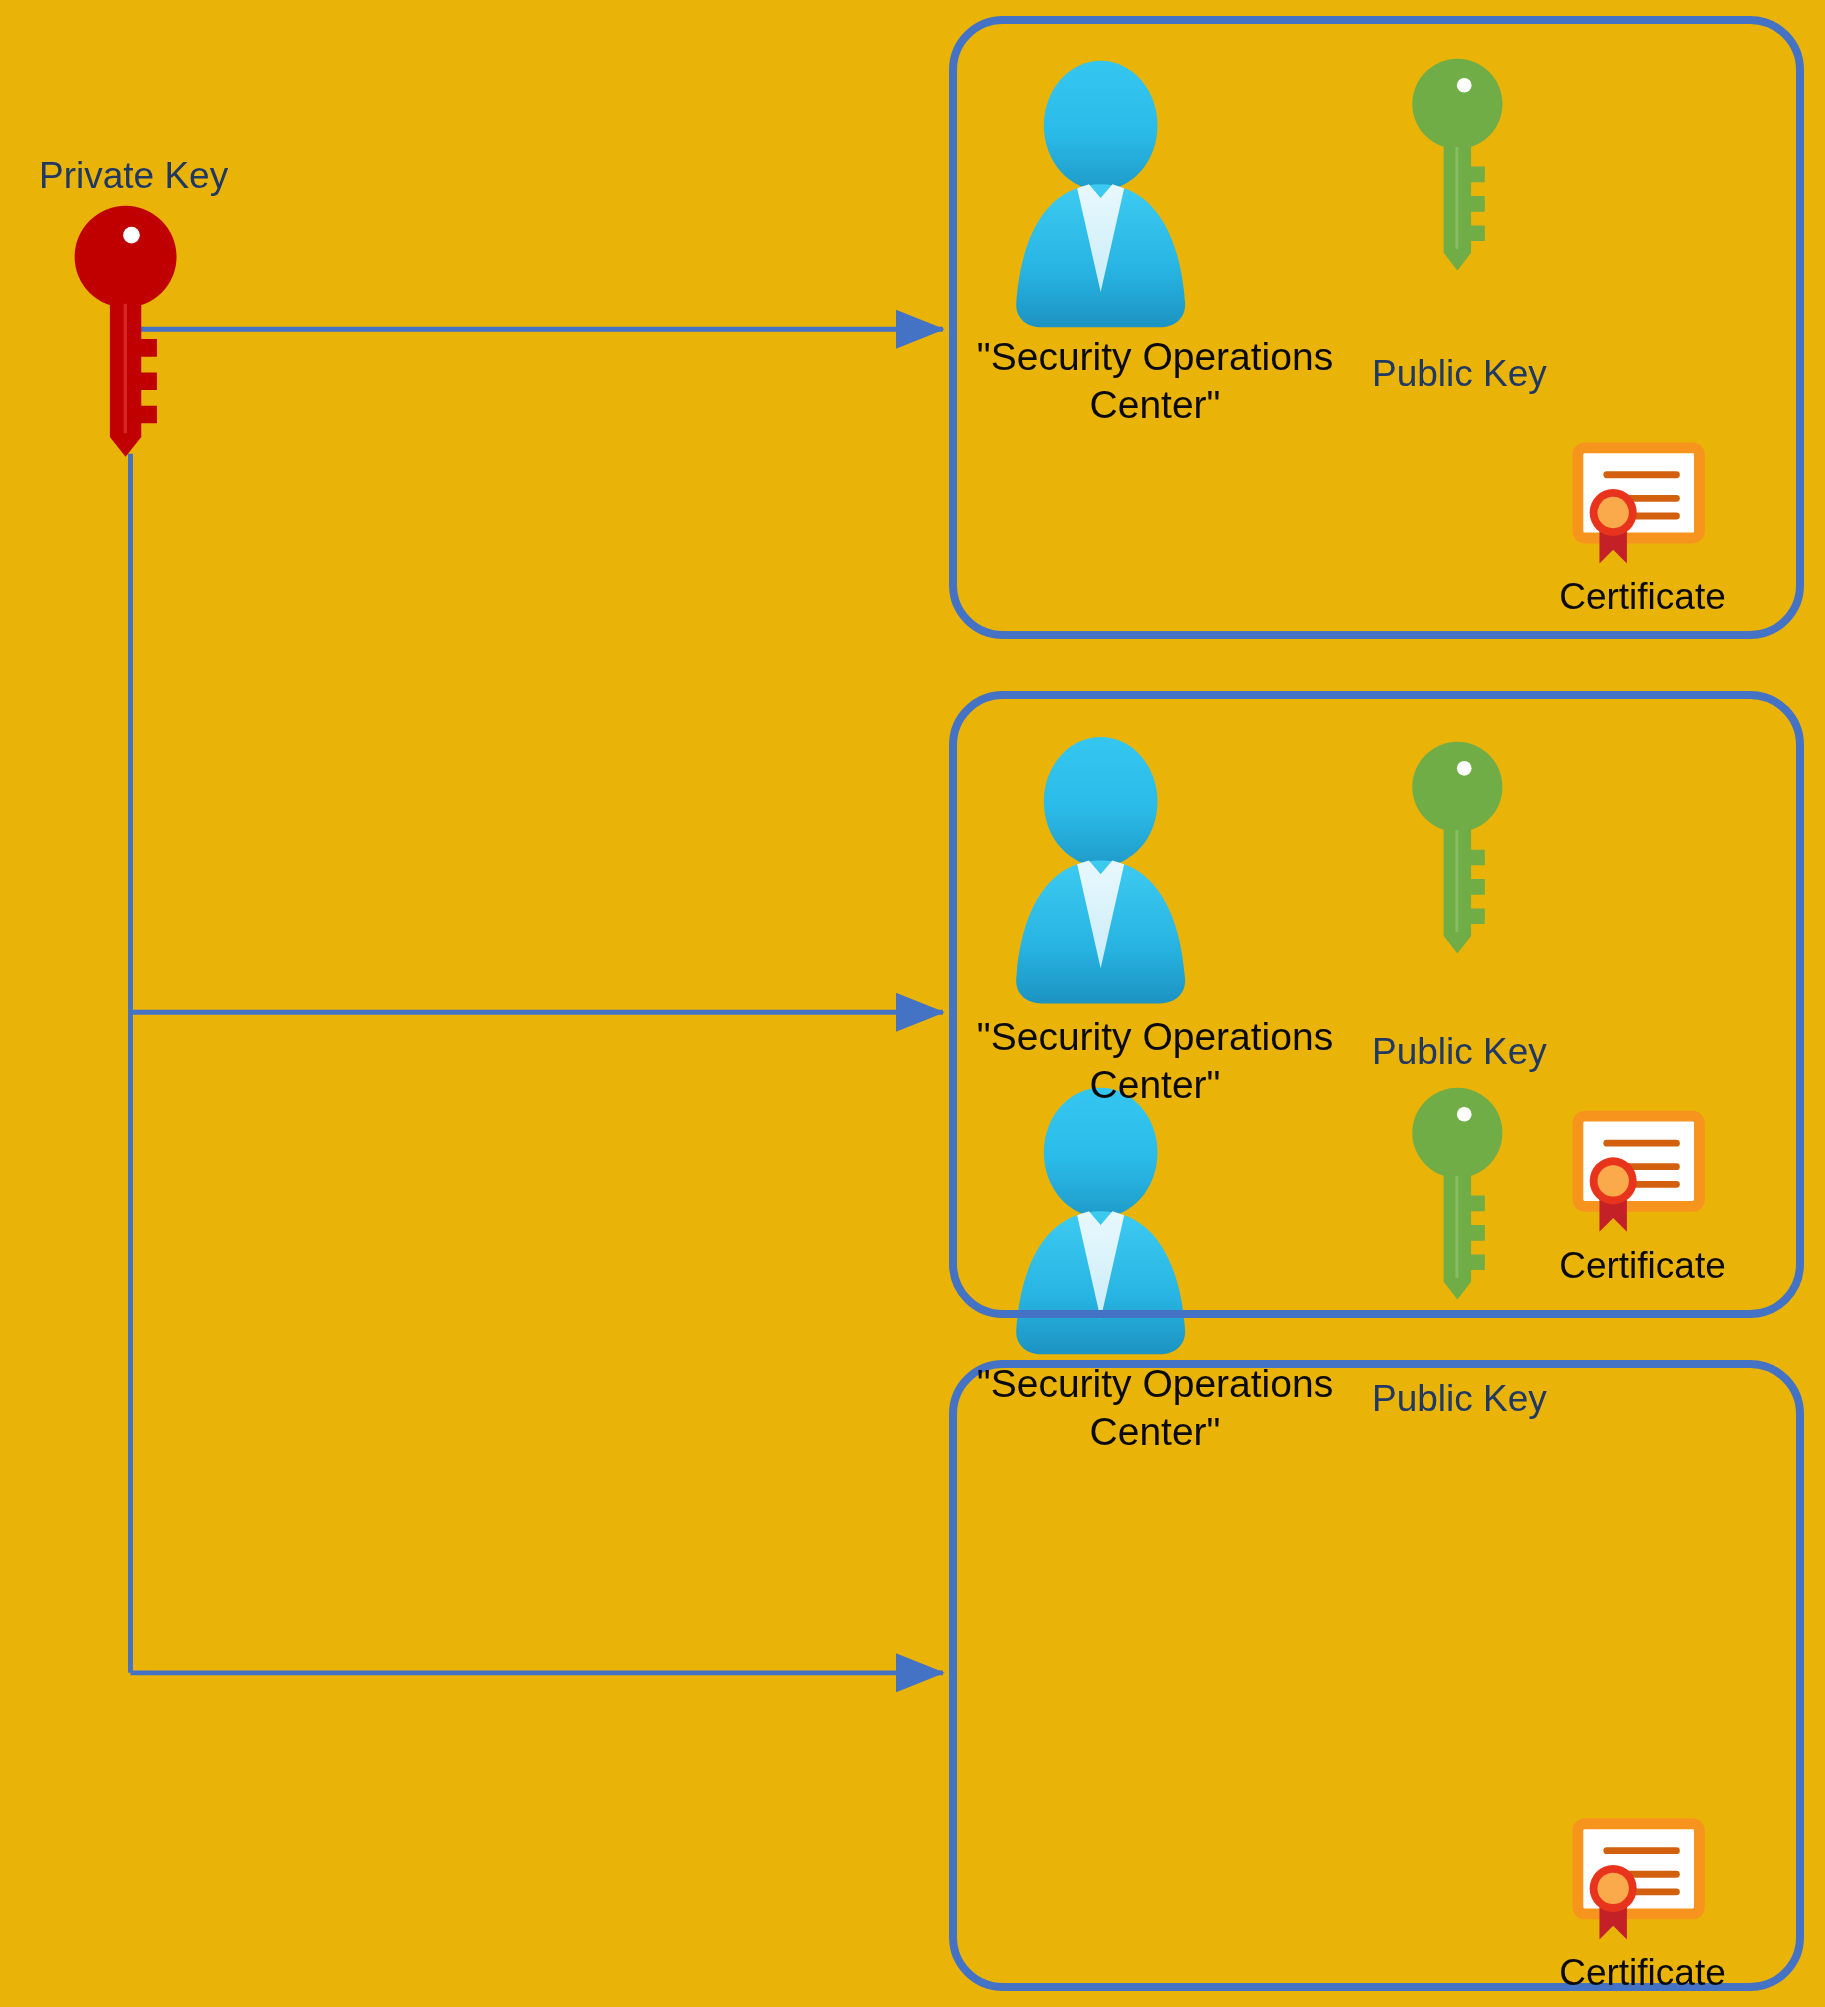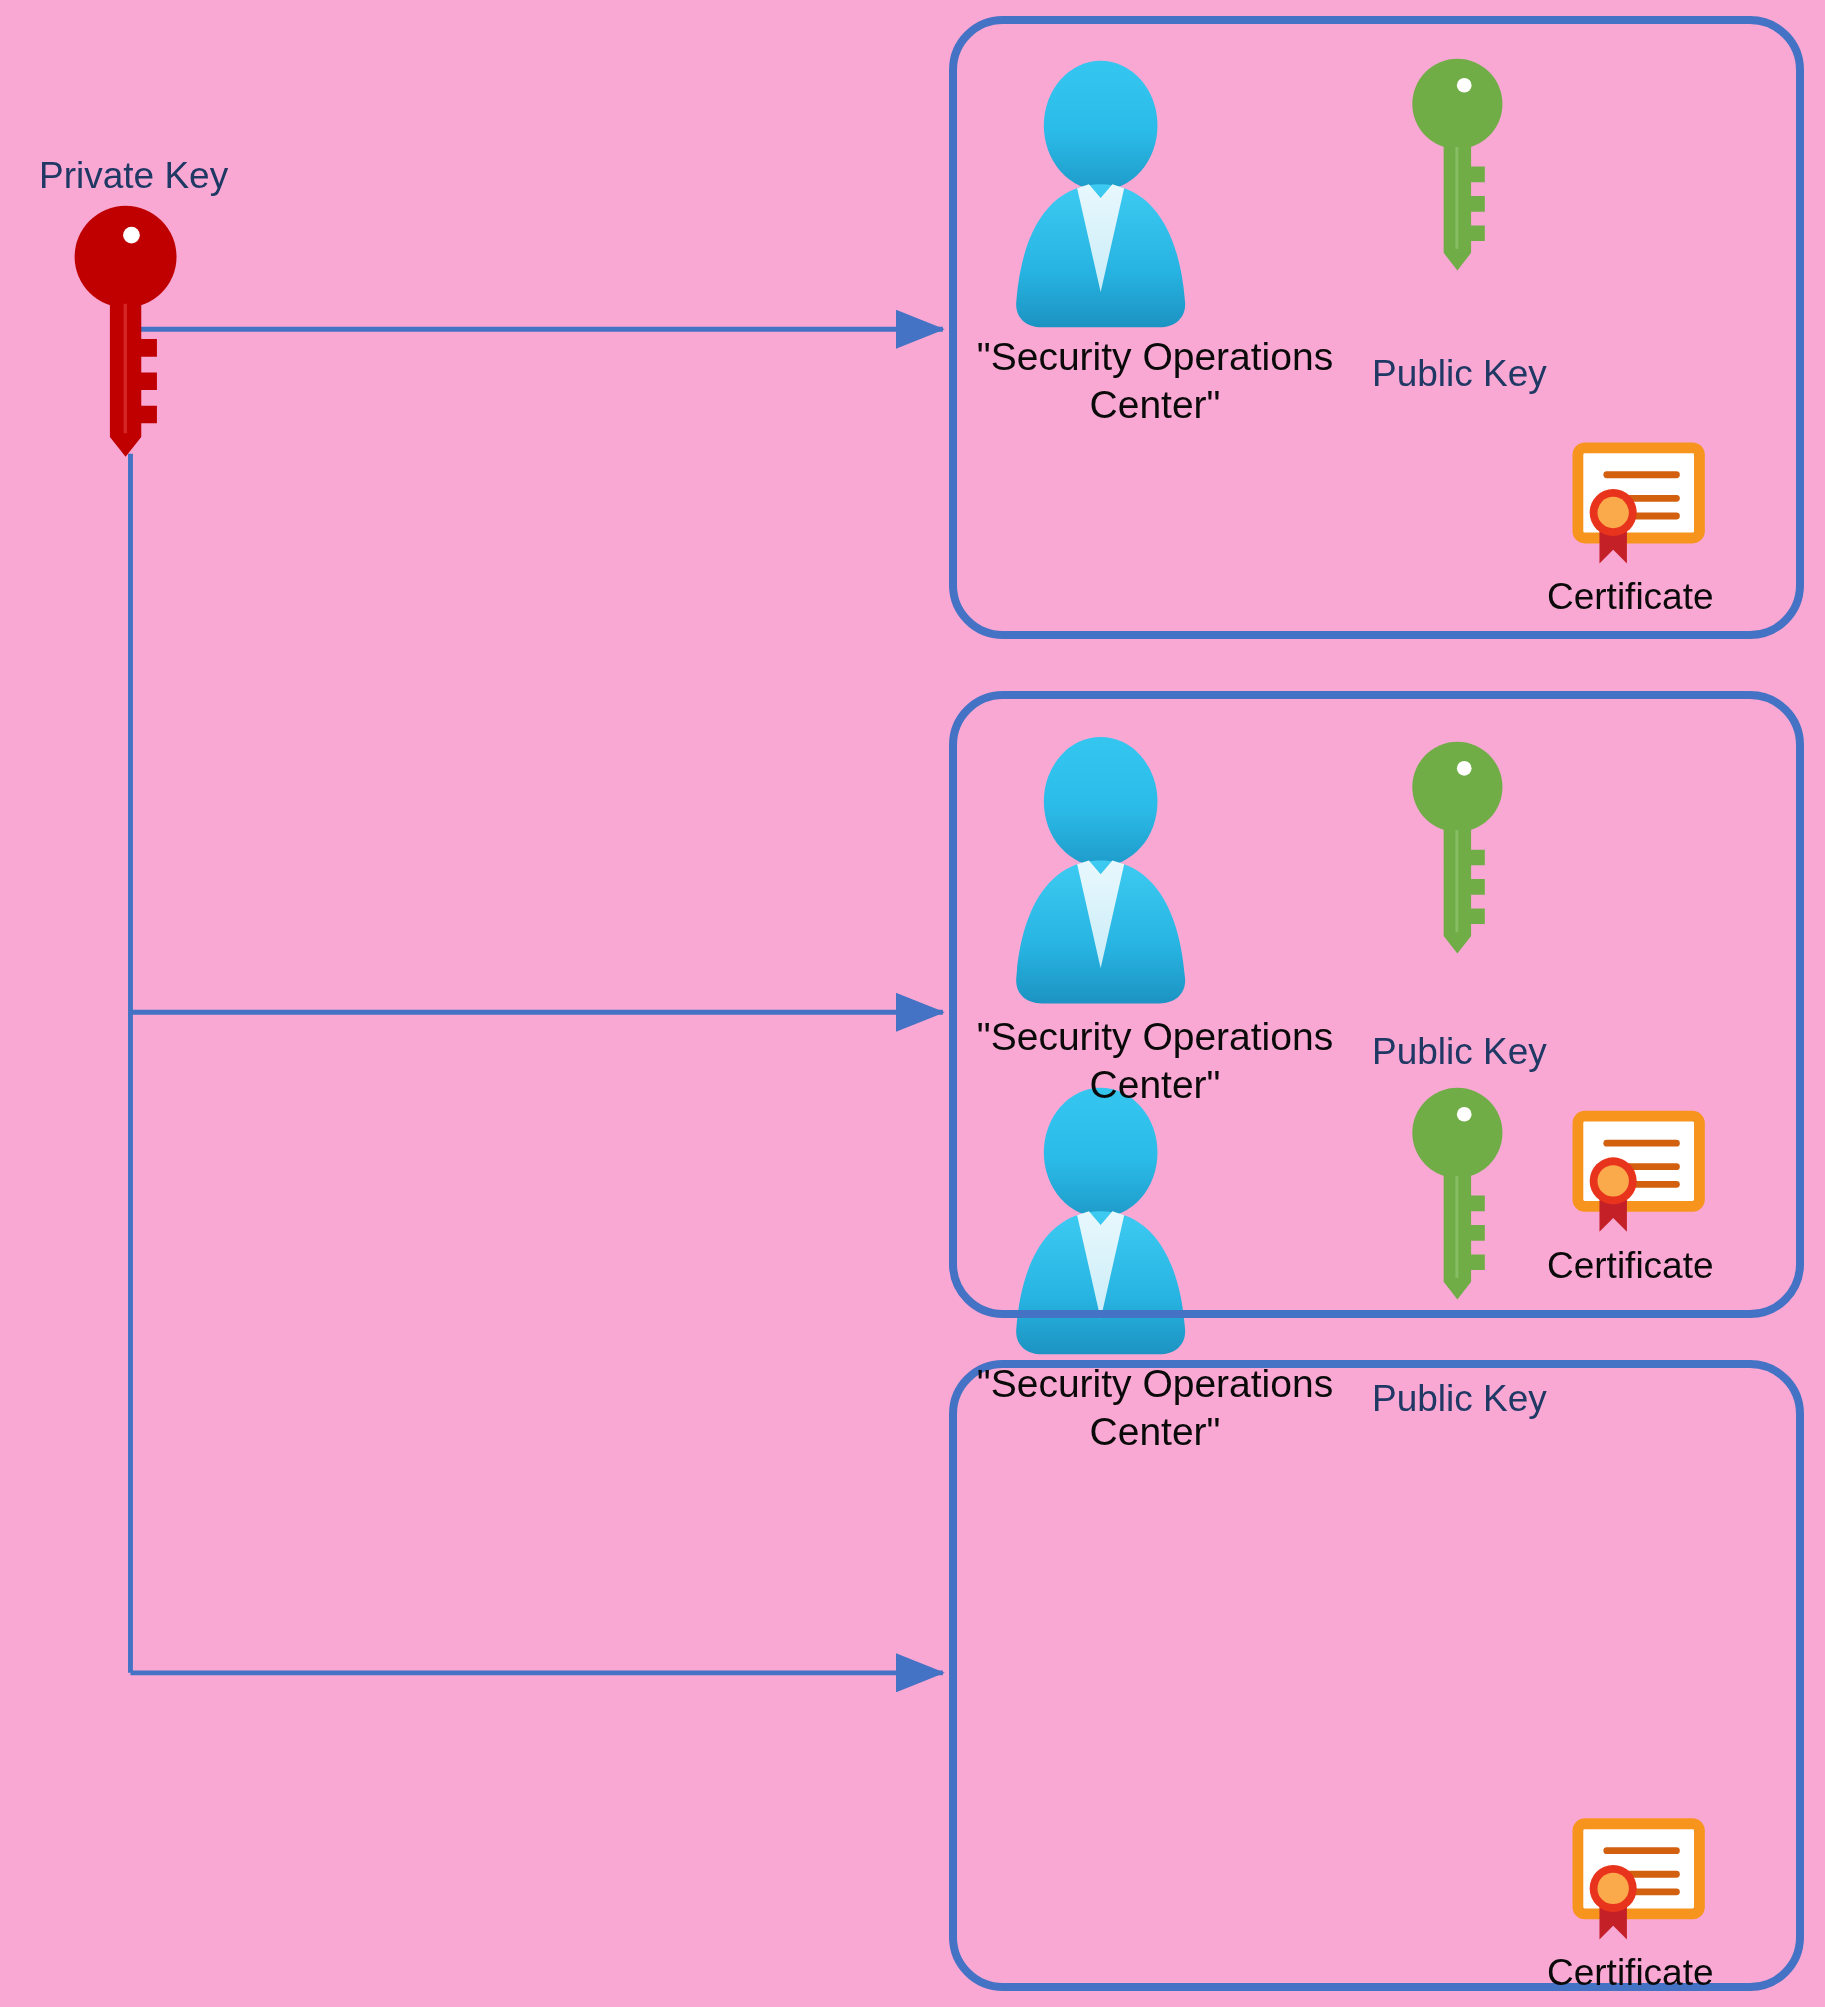--- a/index.html
+++ b/index.html
@@ -7,21 +7,21 @@
     padding: 0;
     background: #ffffff;
   }
   body {
     font-family: "Liberation Sans", sans-serif;
   }
   #canvas {
     position: relative;
     width: 1825px;
     height: 2007px;
-    background: #f9a8d4;
+    background: #eab308;
     overflow: hidden;
   }
   .svg-layer {
     position: absolute;
     left: 0;
     top: 0;
     width: 1825px;
     height: 2007px;
   }
   .soc-box {
@@ -53,21 +53,21 @@
     font-size: 37px;
     color: #1F3864;
     text-align: left;
     white-space: nowrap;
   }
   .cert-label {
     position: absolute;
     font-family: "Liberation Sans", sans-serif;
     font-size: 37px;
     color: #0A0A0A;
-    text-align: left;
+    text-align: center;
     white-space: nowrap;
   }
 </style>
 </head>
 <body>
 
 <div id="canvas">
 
   <svg class="svg-layer" viewBox="0 0 1862 2048">
     <defs>

